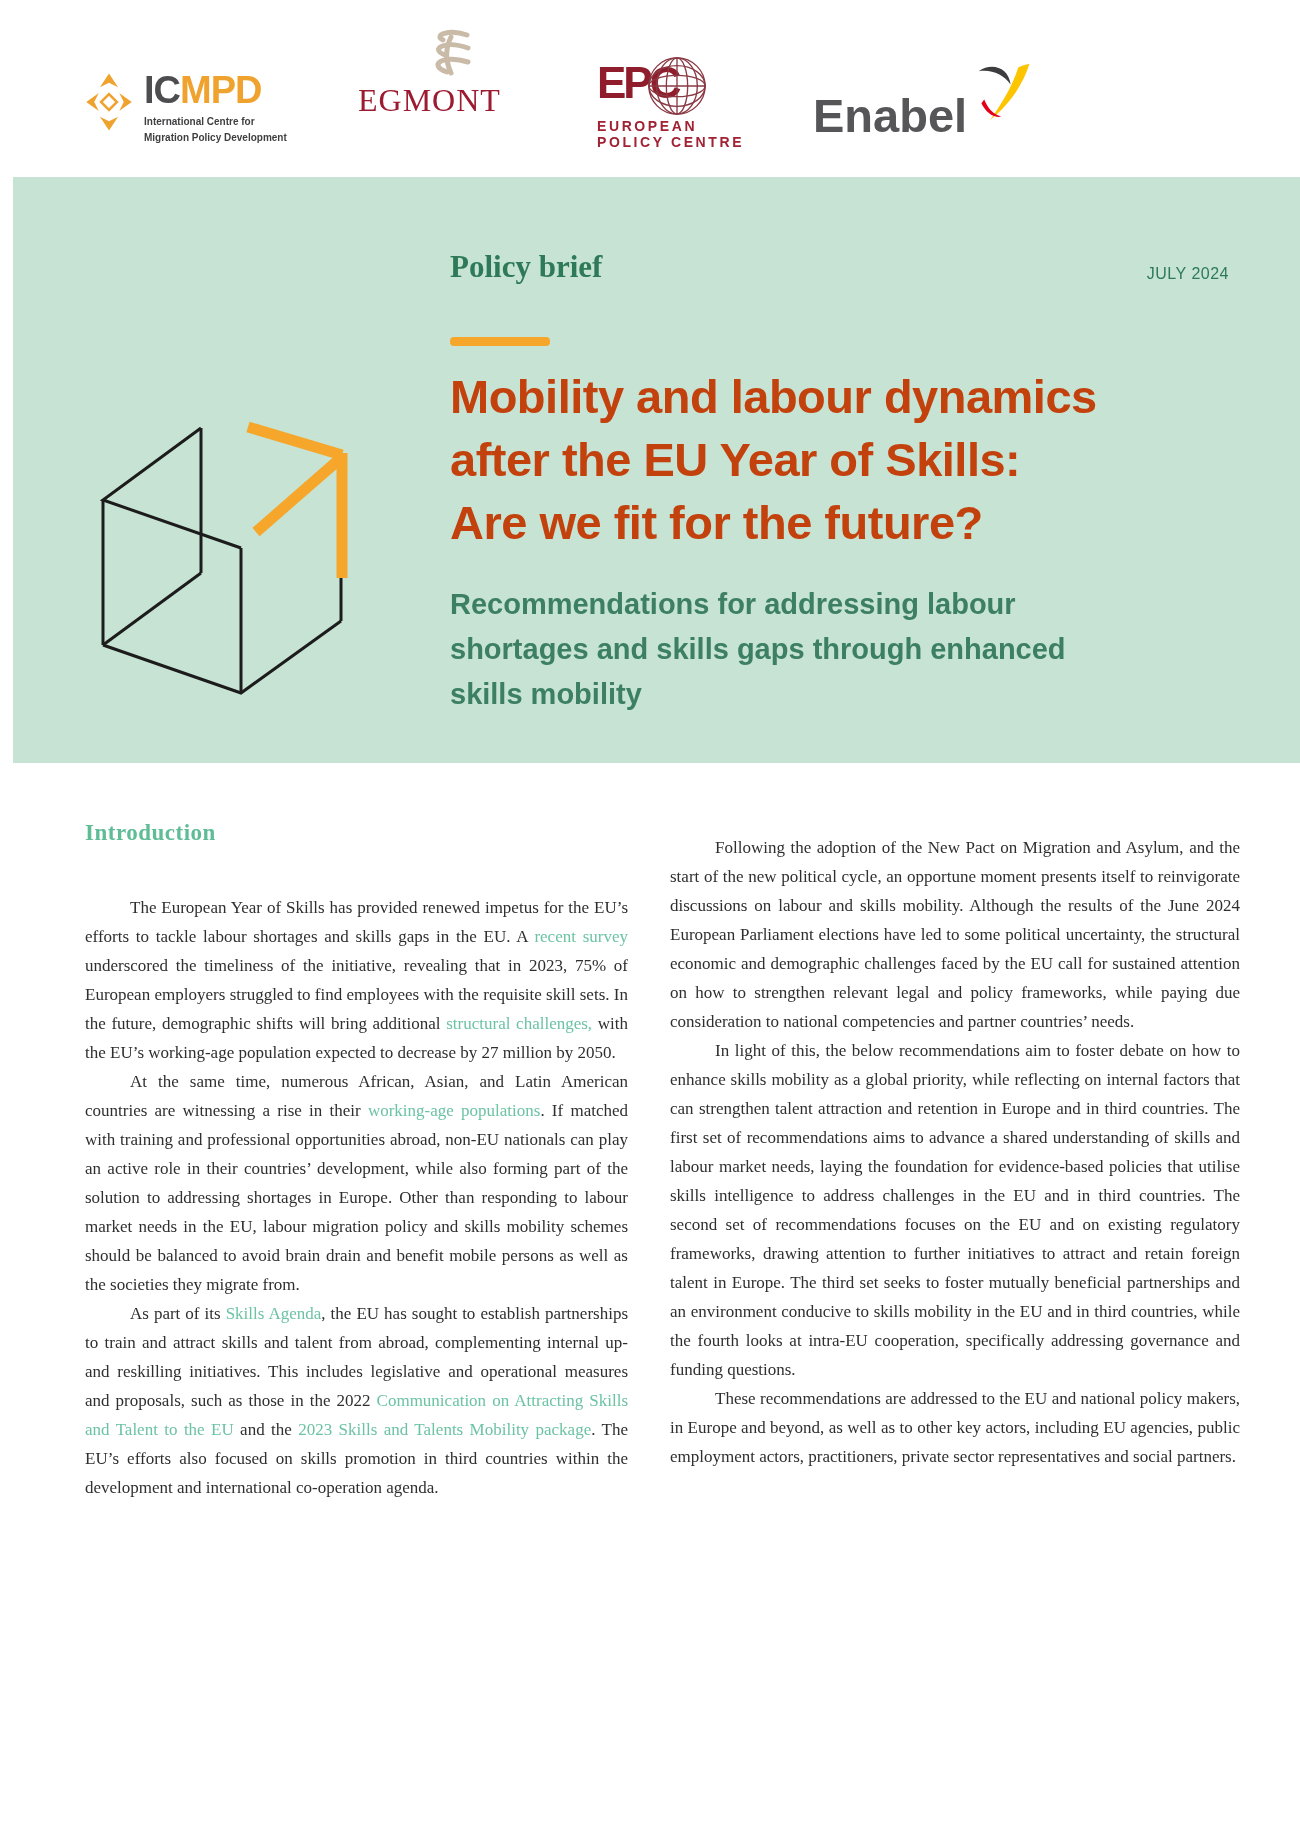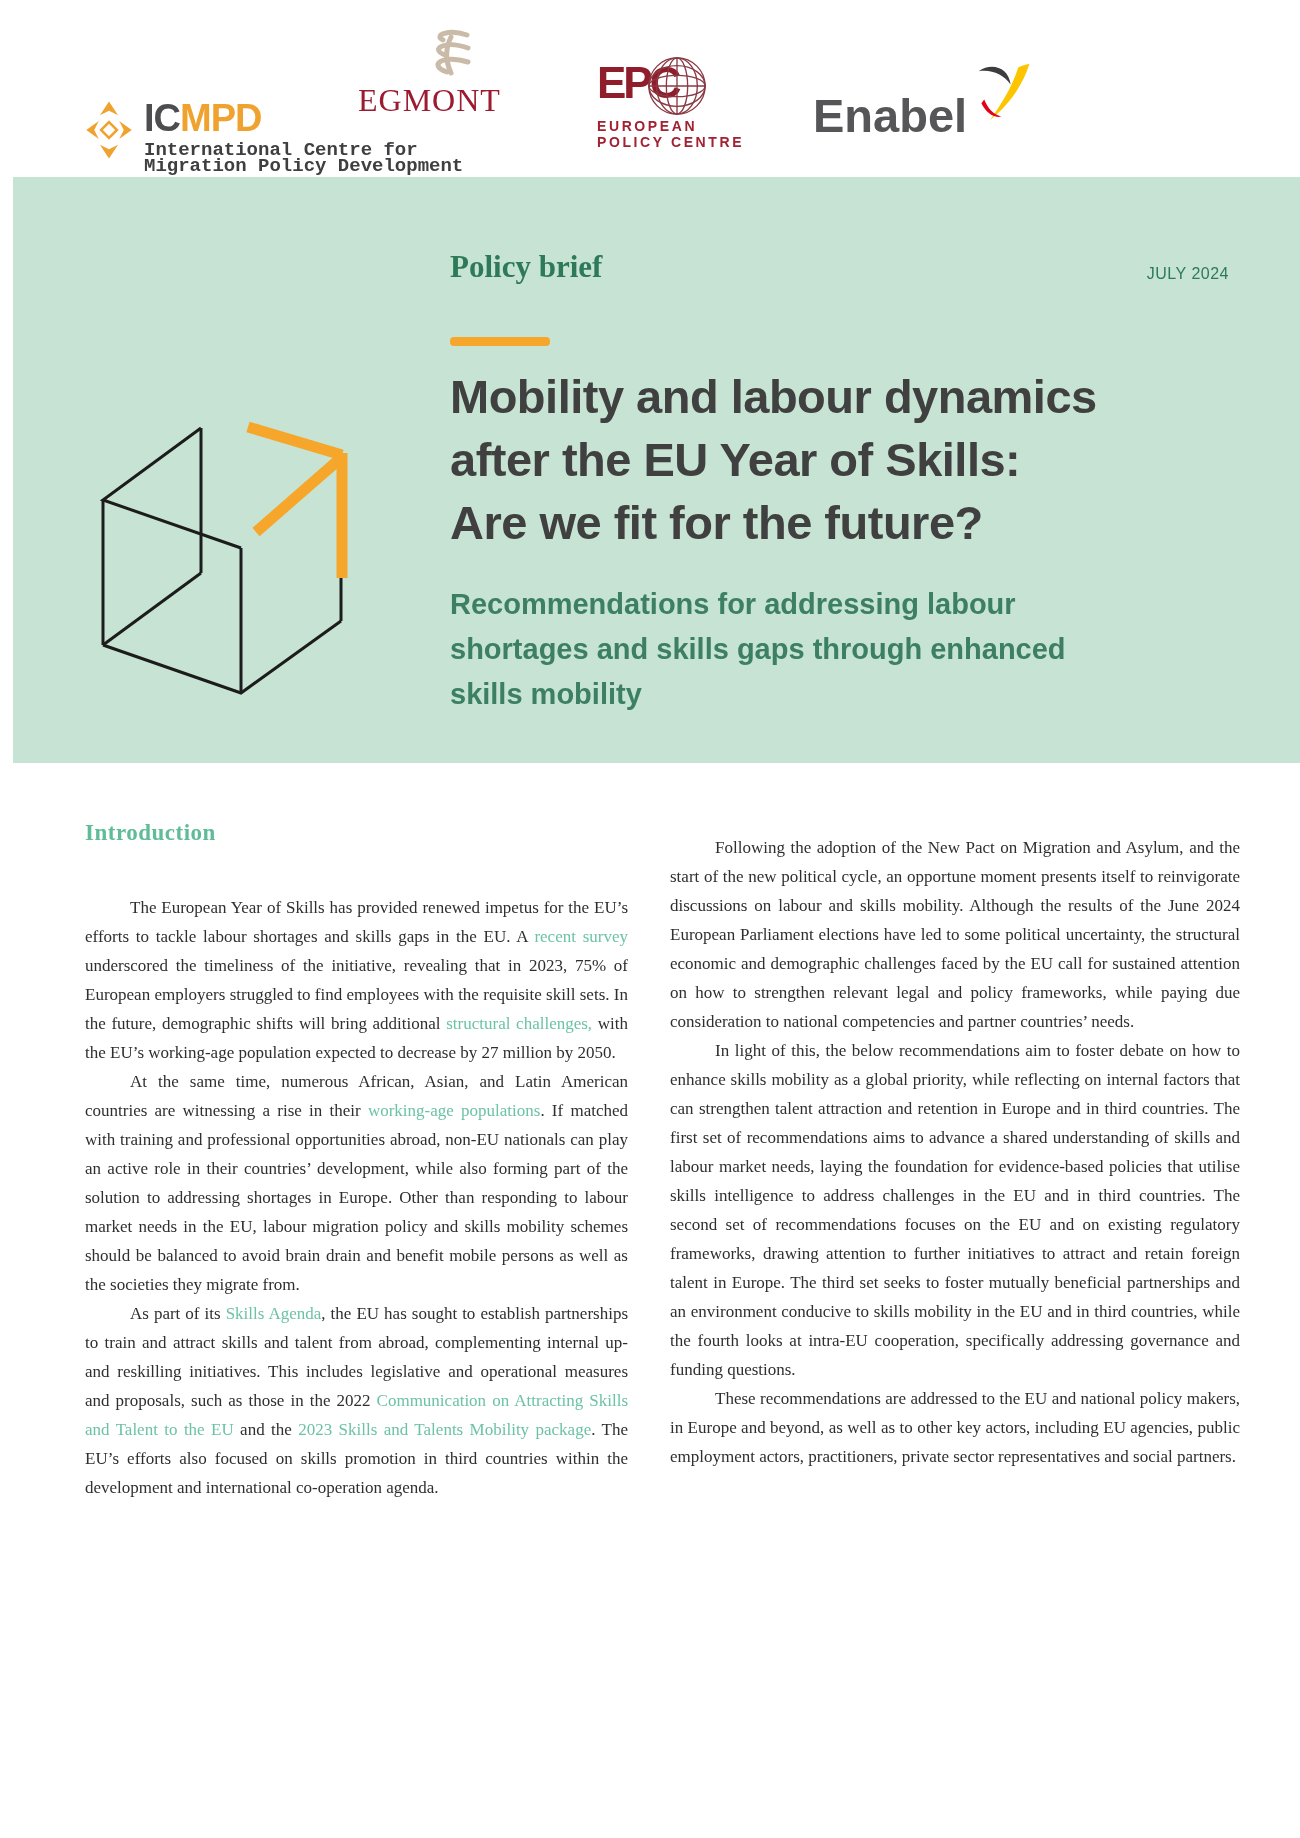--- a/index.html
+++ b/index.html
@@ -1,27 +1,27 @@
 <!DOCTYPE html>
 <html><head>
 <meta charset="utf-8">
 <style>
   html,body{margin:0;padding:0;background:#ffffff;}
   .page{position:relative;width:1300px;height:1838px;background:#ffffff;overflow:hidden;
         font-family:"Liberation Sans",sans-serif;}
 
   
   .logo{position:absolute;}
-  .icmpd{left:84px;top:70px;display:flex;align-items:flex-start;margin-top:28px;}
+  .icmpd{left:84px;top:70px;display:flex;align-items:flex-start;}
   .icmpd svg{display:block;margin-top:2px;}
   .icmpd-text{margin-left:10px;}
   .icmpd-word{font-size:38px;font-weight:bold;letter-spacing:-1px;line-height:40px;}
   .icmpd-word .ic{color:#4d4d4f;}
   .icmpd-word .mpd{color:#f0a22e;}
-  .icmpd-tag{margin-top:4px;font-size:19px;font-weight:bold;color:#3f3f41;line-height:16px;font-family:Liberation Mono, monospace;}
+  .icmpd-tag{margin-top:4px;font-size:10px;font-weight:bold;color:#3f3f41;line-height:16px;}
 
   .egmont{left:358px;top:28px;width:180px;text-align:left;}
   .egmont svg{display:block;margin:0 auto;}
   .egmont-word{margin-top:2px;font-family:"Liberation Serif",serif;font-size:32px;
                color:#9c1b30;letter-spacing:1px;}
 
   .epc{left:597px;top:52px;width:170px;}
   .epc-row{position:relative;width:fit-content;}
   .epc-word{font-size:44px;font-weight:bold;letter-spacing:-3px;color:#8f1d2c;line-height:62px;}
   .epc-globe{position:absolute;right:-30px;top:3px;}
@@ -32,21 +32,21 @@
   .enabel svg{display:block;margin-left:4px;margin-bottom:28px;}
 
   
   .banner{position:absolute;left:13px;top:177px;width:1300px;height:586px;background:#c6e3d3;}
   .kicker{position:absolute;left:437px;top:72px;font-family:"Liberation Serif",serif;
           font-weight:bold;font-size:31px;color:#2e7a58;}
   .date{position:absolute;right:84px;top:88px;font-size:16px;letter-spacing:0.5px;color:#2e7a58;}
   .accent-bar{position:absolute;left:437px;top:160px;width:100px;height:9px;
               background:#f6a72b;border-radius:4px;}
   .title{position:absolute;left:437px;top:188px;margin:0;width:790px;
-         font-size:47px;line-height:63px;font-weight:bold;color:#404040;letter-spacing:-0.5px;}
+         font-size:47px;line-height:63px;font-weight:bold;color:#c2410c;letter-spacing:-0.5px;}
   .title span{display:block;}
   .subtitle{position:absolute;left:437px;top:405px;margin:0;width:650px;
             font-size:29px;line-height:45px;font-weight:bold;color:#3c7f63;}
   .cube-graphic{position:absolute;left:70px;top:173px;}
 
   
   .intro-heading{position:absolute;left:85px;top:820px;margin:0;
                  font-family:"Liberation Serif",serif;font-weight:bold;
                  font-size:23px;color:#5ebc96;letter-spacing:0.5px;}
   .col{position:absolute;font-size:17px;line-height:29px;color:#2f2f2f;text-align:justify;font-family:Liberation Serif, serif;}

